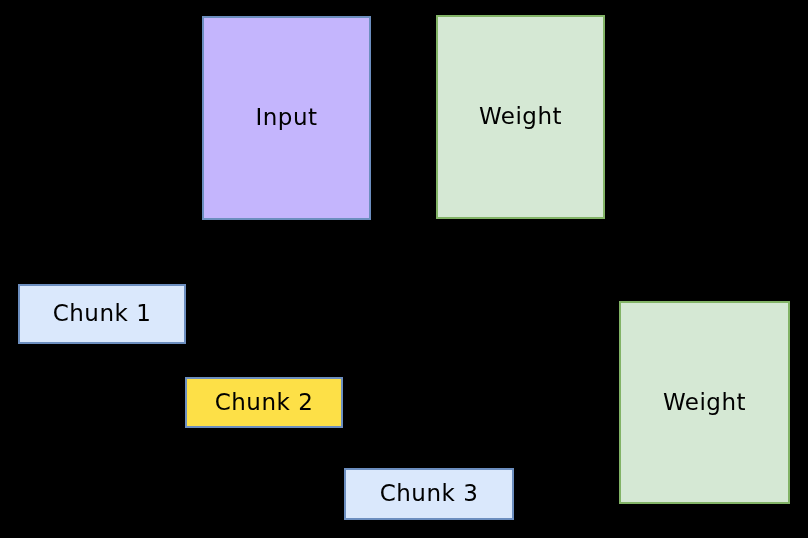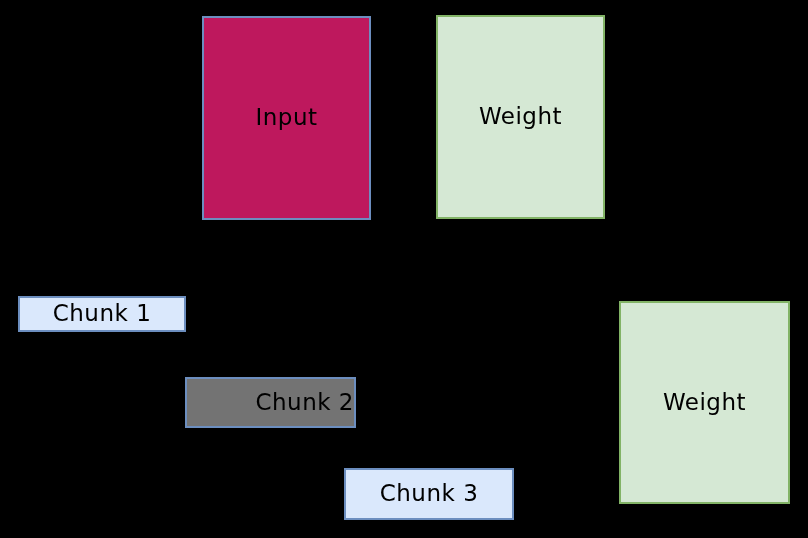--- a/index.html
+++ b/index.html
@@ -31,33 +31,33 @@
     color: #000000;
     letter-spacing: 0.5px;
     white-space: nowrap;
   }
 </style>
 </head>
 <body>
 
 <div id="canvas">
 
-  <div class="node" style="left: 202px; top: 16px; width: 169px; height: 204px; background-color: #be185d; border-color: rgb(108, 142, 191);">
+  <div class="node" style="left: 202px; top: 16px; width: 169px; height: 204px; background-color: #c4b5fd; border-color: rgb(108, 142, 191);">
     <span class="label">Input</span>
   </div>
 
   <div class="node" style="left: 436px; top: 15px; width: 169px; height: 204px; background-color: rgb(213, 232, 212); border-color: rgb(130, 179, 102);">
     <span class="label">Weight</span>
   </div>
 
-  <div class="node" style="left: 18px; top: 284px; width: 168px; height: 36px; background-color: rgb(218, 232, 252); border-color: rgb(108, 142, 191); margin-top: 12px;">
+  <div class="node" style="left: 18px; top: 284px; width: 168px; height: 60px; background-color: rgb(218, 232, 252); border-color: rgb(108, 142, 191);">
     <span class="label">Chunk 1</span>
   </div>
 
-  <div class="node" style="left: 185px; top: 377px; width: 171px; height: 51px; background-color: #737373; border-color: rgb(108, 142, 191); justify-content: flex-end;">
+  <div class="node" style="left: 185px; top: 377px; width: 158px; height: 51px; background-color: #fde047; border-color: rgb(108, 142, 191);">
     <span class="label">Chunk 2</span>
   </div>
 
   <div class="node" style="left: 344px; top: 468px; width: 170px; height: 52px; background-color: rgb(218, 232, 252); border-color: rgb(108, 142, 191);">
     <span class="label">Chunk 3</span>
   </div>
 
   <div class="node" style="left: 619px; top: 301px; width: 171px; height: 203px; background-color: rgb(213, 232, 212); border-color: rgb(130, 179, 102);">
     <span class="label">Weight</span>
   </div>

